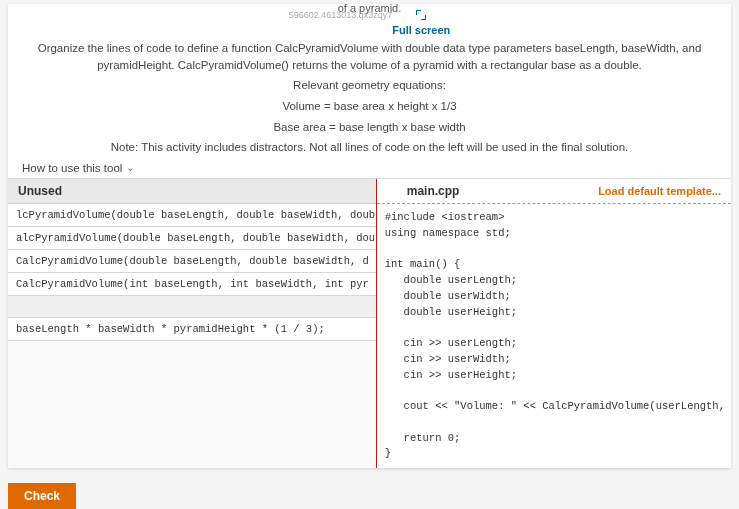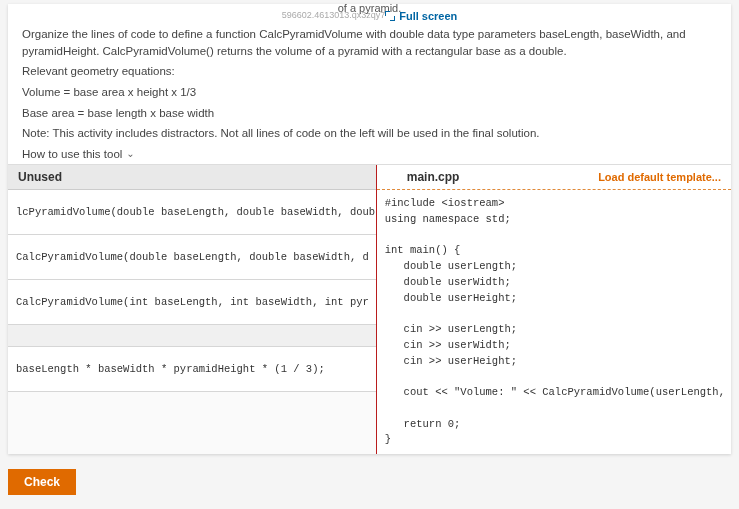--- a/index.html
+++ b/index.html
@@ -35,37 +35,38 @@
     transform: translateX(-50%);
   }
   .fullscreen {
     color: #0065a3;
     font-weight: 600;
     font-size: 11px;
     display: flex;
     align-items: center;
     gap: 4px;
     cursor: pointer;
+    flex-direction: column;
   }
   .fs-icon {
     display: inline-block;
     width: 10px; height: 10px;
     position: relative;
   }
   .fs-icon::before, .fs-icon::after {
     content: "";
     position: absolute;
     width: 4px; height: 4px;
     border: 1.5px solid #0065a3;
   }
   .fs-icon::before { top: 0; left: 0; border-right: none; border-bottom: none; }
   .fs-icon::after  { bottom: 0; right: 0; border-left: none; border-top: none; }
   .tiny-id { color:#aaa; font-size:9px; }
   .instructions { color:#444; font-size:11.5px; line-height:1.45; margin-top:2px; }
-  .instructions > div { margin: 4px 0; }
+  .instructions > div { margin: 4px 0; text-align: center; }
   .howto { font-size:11.5px; color:#444; margin:6px 0 4px 0; display:flex; align-items:flex-start; gap:4px; cursor:pointer; }
   .chev { display:inline-block; font-size:10px; color:#666; }
   .workarea {
     display: flex;
     border-top: 1px solid #ddd;
     margin: 4px -14px 0 -14px;
   }
   .leftcol {
     width: 51%;
     border-right: 1px solid #b91c1c;
@@ -98,21 +99,21 @@
     font-weight: 600;
     cursor: pointer;
   }
   .code-items { padding: 0; }
   .code-line {
     font-family: "Courier New", monospace;
     font-size: 10.5px;
     white-space: nowrap;
     overflow: hidden;
     color: #333;
-    padding: 16px 8px;
+    padding: 5px 8px;
     border-bottom: 1px solid #d6d6d6;
     background: #fff;
     cursor: grab;
   }
   .gap { height: 22px; background:#f0f0f0; border-bottom:1px solid #d6d6d6; }
   .code-editor {
     font-family: "Courier New", monospace;
     font-size: 10.5px;
     white-space: pre;
     color: #333;
@@ -156,20 +157,21 @@
   <div class="howto">
     <span>How to use this tool</span>
     <span class="chev">⌄</span>
   </div>
 
   <div class="workarea">
     <div class="leftcol">
       <div class="col-head">Unused</div>
       <div class="code-items">
         <div class="code-line">lcPyramidVolume(double baseLength, double baseWidth, doub</div>
+        <div class="code-line">alcPyramidVolume(double baseLength, double baseWidth, dou</div>
         <div class="code-line">CalcPyramidVolume(double baseLength, double baseWidth, d</div>
         <div class="code-line">CalcPyramidVolume(int baseLength, int baseWidth, int pyr</div>
         <div class="gap"></div>
         <div class="code-line">baseLength * baseWidth * pyramidHeight * (1 / 3);</div>
       </div>
     </div>
 
     <div class="rightcol">
       <div class="right-head">
         <span class="filename">main.cpp</span>

